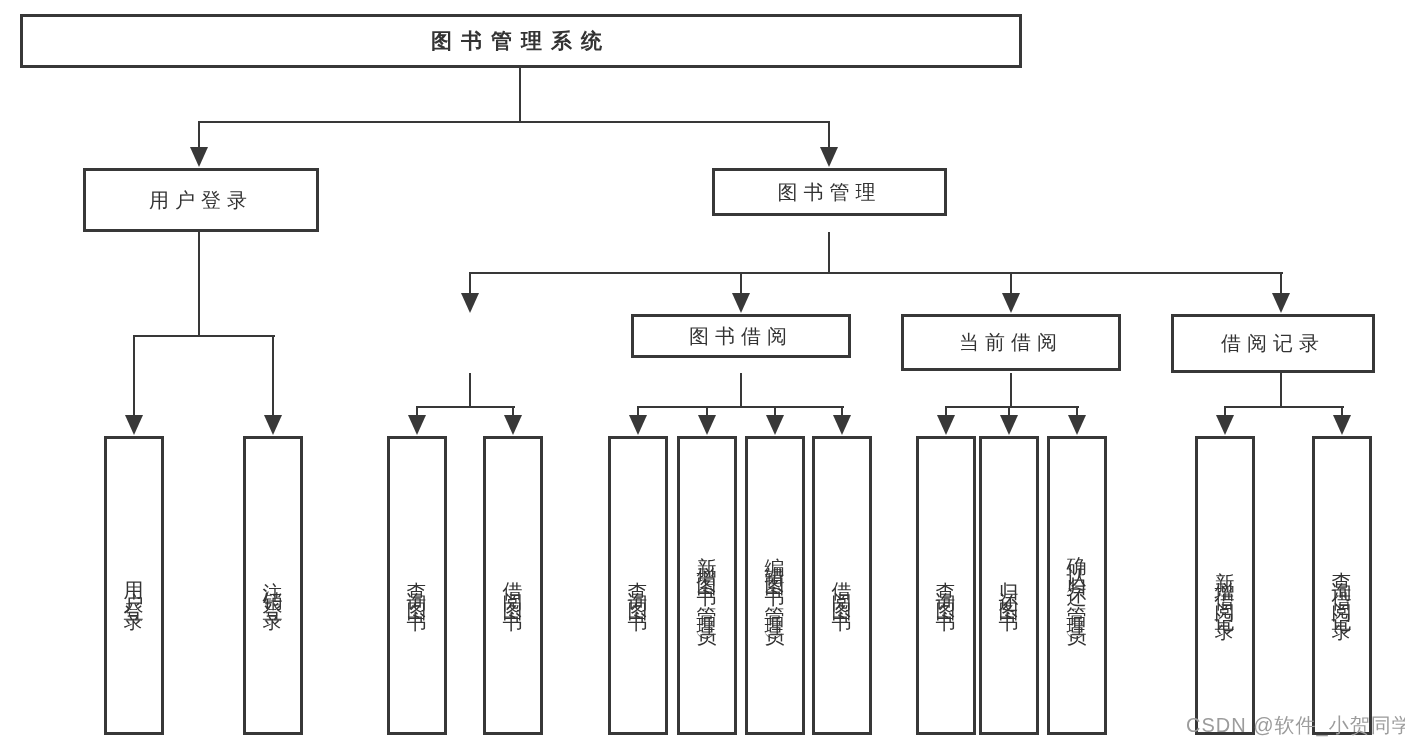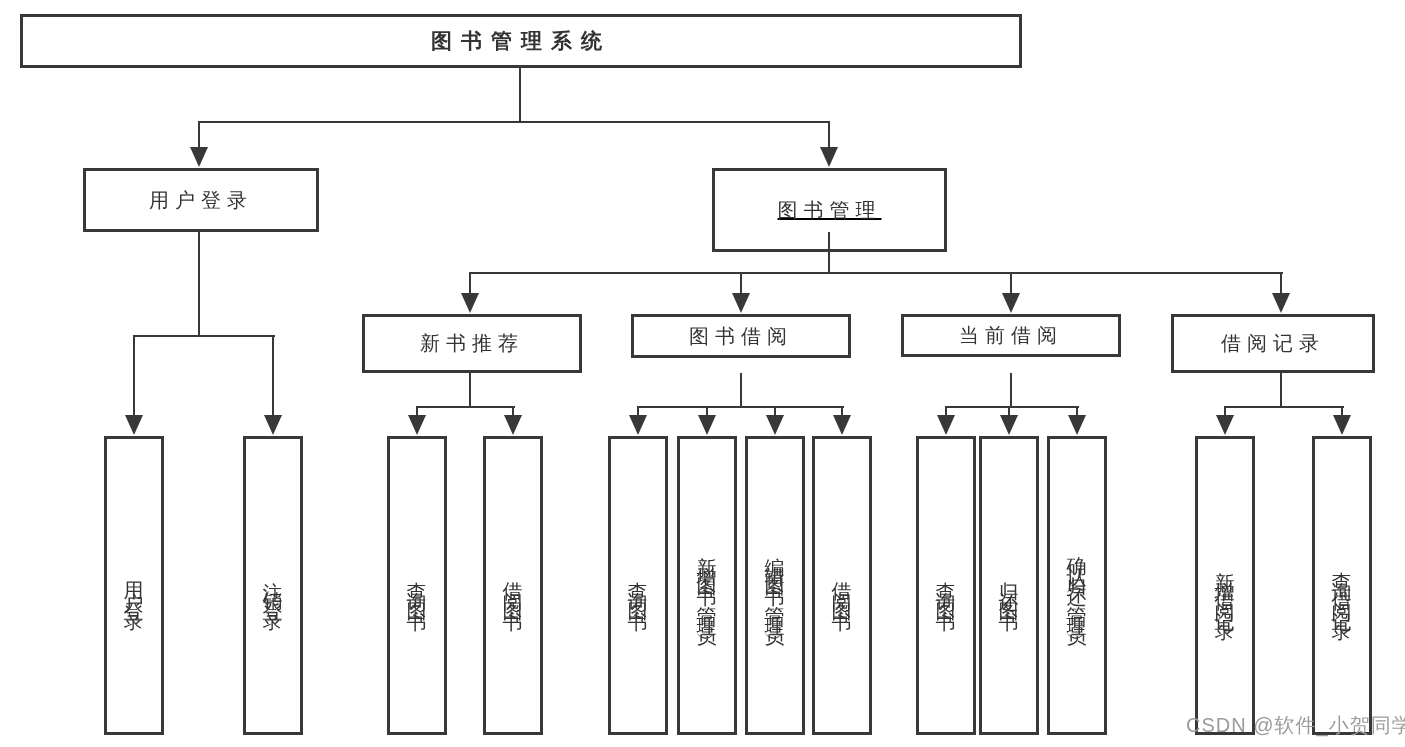--- a/index.html
+++ b/index.html
@@ -81,43 +81,40 @@
   </div>
 
   <div class="vline" style="left:519px; top:68px; height:53px;"></div>
   <div class="hline" style="left:198px; top:121px; width:632px;"></div>
   <div class="arrow" style="left:198px; top:121px; height:27px;"></div>
   <div class="arrow" style="left:828px; top:121px; height:27px;"></div>
 
   <div class="box" style="left:83px; top:168px; width:236px; height:64px;">
     <span class="hlabel">用户登录</span>
   </div>
-  <div class="box" style="left:712px; top:168px; width:235px; height:84px;text-decoration:underline;">
+  <div class="box" style="left:712px; top:168px; width:235px; height:48px;">
     <span class="hlabel">图书管理</span>
   </div>
 
   <div class="vline" style="left:198px; top:232px; height:103px;"></div>
   <div class="hline" style="left:133px; top:335px; width:142px;"></div>
   <div class="arrow" style="left:133px; top:335px; height:81px;"></div>
   <div class="arrow" style="left:272px; top:335px; height:81px;"></div>
 
   <div class="vline" style="left:828px; top:232px; height:40px;"></div>
   <div class="hline" style="left:469px; top:272px; width:814px;"></div>
   <div class="arrow" style="left:469px; top:272px; height:22px;"></div>
   <div class="arrow" style="left:740px; top:272px; height:22px;"></div>
   <div class="arrow" style="left:1010px; top:272px; height:22px;"></div>
   <div class="arrow" style="left:1280px; top:272px; height:22px;"></div>
 
-  <div class="box" style="left:362px; top:314px; width:220px; height:59px;">
-    <span class="hlabel">新书推荐</span>
-  </div>
   <div class="box" style="left:631px; top:314px; width:220px; height:44px;">
     <span class="hlabel">图书借阅</span>
   </div>
-  <div class="box" style="left:901px; top:314px; width:220px; height:43px;">
+  <div class="box" style="left:901px; top:314px; width:220px; height:57px;">
     <span class="hlabel">当前借阅</span>
   </div>
   <div class="box" style="left:1171px; top:314px; width:204px; height:59px;">
     <span class="hlabel">借阅记录</span>
   </div>
 
   <div class="vline" style="left:469px; top:373px; height:33px;"></div>
   <div class="hline" style="left:416px; top:406px; width:99px;"></div>
   <div class="arrow" style="left:416px; top:406px; height:10px;"></div>
   <div class="arrow" style="left:512px; top:406px; height:10px;"></div>

